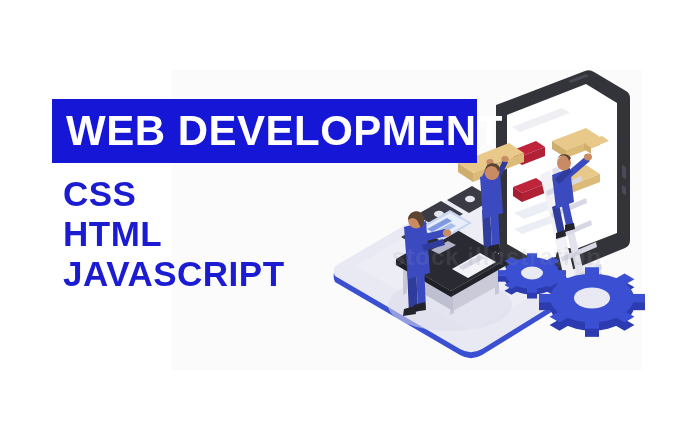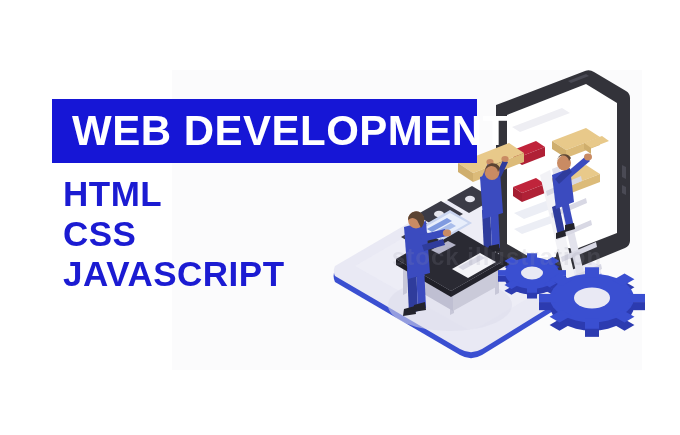--- a/index.html
+++ b/index.html
@@ -36,21 +36,21 @@
     background: #1616d6;
     display: flex;
     align-items: center;
   }
   .title-banner .title-text {
     color: #ffffff;
     font-size: 42px;
     font-weight: bold;
     letter-spacing: 0.5px;
     line-height: 1;
-    padding-left: 20px;
+    padding-left: 14px;
     white-space: nowrap;
     font-family: "Liberation Sans", sans-serif;
   }
   
   .subtitle-list {
     position: absolute;
     left: 63px;
     top: 174px;
     color: #1b1bd2;
     font-size: 35px;
@@ -328,18 +328,18 @@
     </svg>
   </div>
 
   <div class="watermark">stock illustration</div>
 
   <div class="title-banner">
     <span class="title-text">WEB DEVELOPMENT</span>
   </div>
 
   <div class="subtitle-list">
+    <span class="sub-line">CSS</span>
     <span class="sub-line">HTML</span>
-    <span class="sub-line">CSS</span>
     <span class="sub-line">JAVASCRIPT</span>
   </div>
 
 </div>
 
 </body></html>

